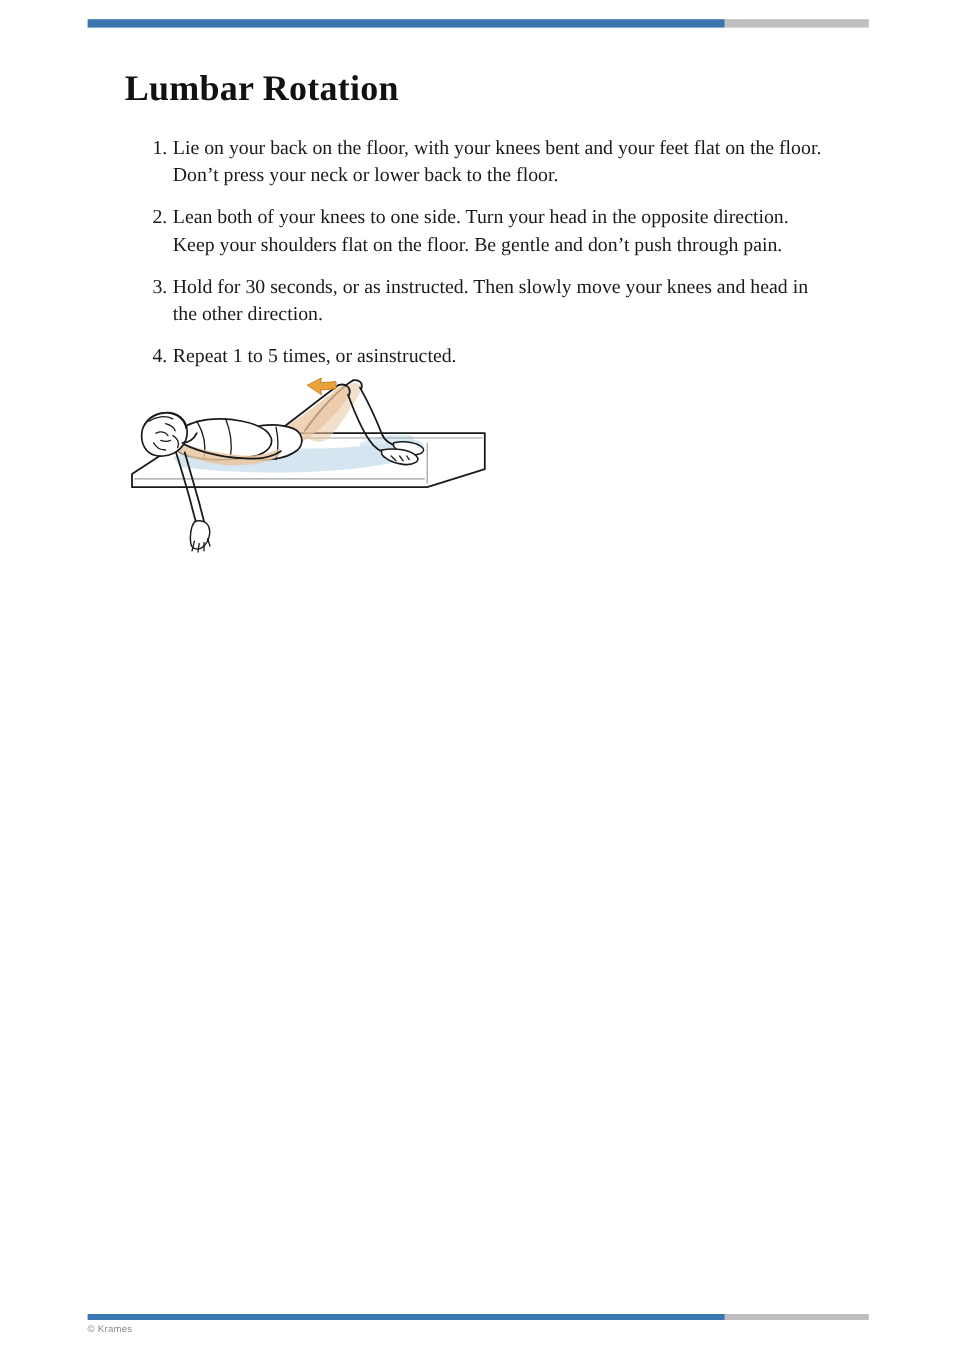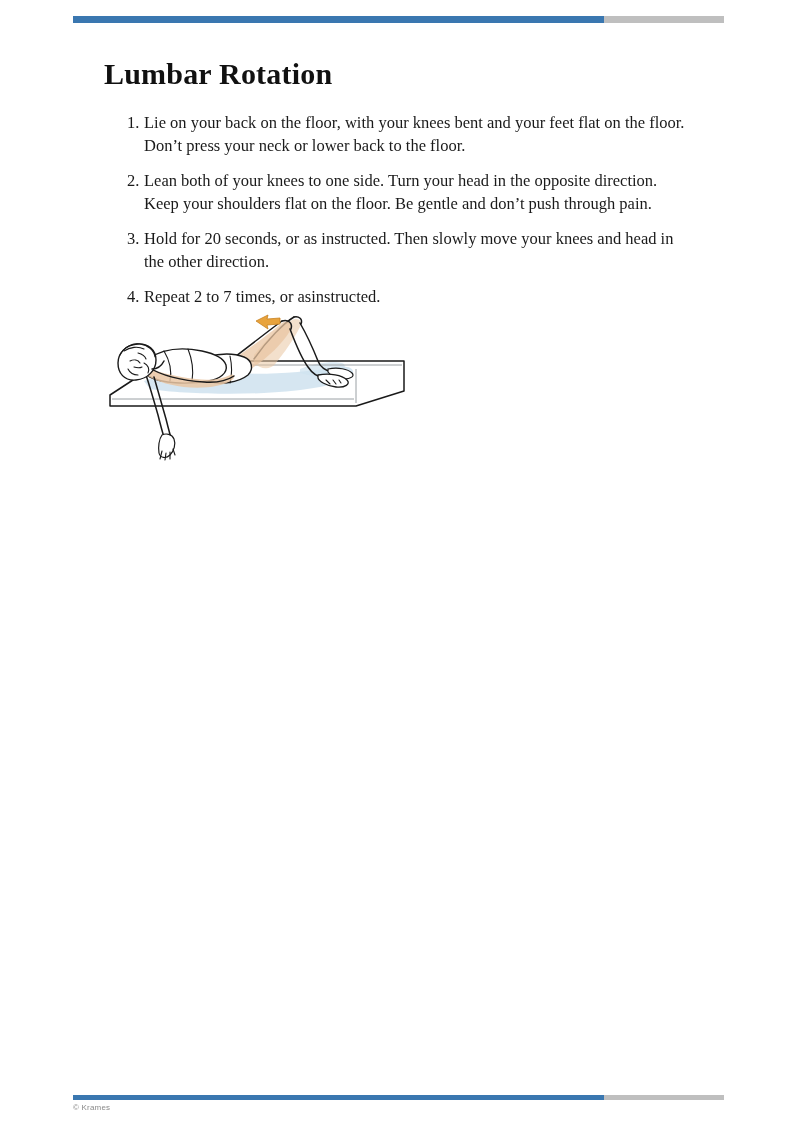--- a/index.html
+++ b/index.html
@@ -157,25 +157,25 @@
     <li class="step">
       <span class="num">1.</span>
       <span class="txt">Lie on your back on the floor, with your knees bent and your feet flat on the floor. Don’t press your neck or lower back to the floor.</span>
     </li>
     <li class="step">
       <span class="num">2.</span>
       <span class="txt">Lean both of your knees to one side. Turn your head in the opposite direction. Keep your shoulders flat on the floor. Be gentle and don’t push through pain.</span>
     </li>
     <li class="step">
       <span class="num">3.</span>
-      <span class="txt">Hold for 20 seconds, or as instructed. Then slowly move your knees and head in the other direction.</span>
+      <span class="txt">Hold for 30 seconds, or as instructed. Then slowly move your knees and head in the other direction.</span>
     </li>
     <li class="step">
       <span class="num">4.</span>
-      <span class="txt">Repeat 2 to 7 times, or asinstructed.</span>
+      <span class="txt">Repeat 1 to 5 times, or asinstructed.</span>
     </li>
   </ol>
 
   <div class="illustration">
     <svg viewBox="0 0 310 160" xmlns="http://www.w3.org/2000/svg">
       <defs>
         <style>
           .ol { fill:none; stroke:#1a1a1a; stroke-width:1.5; stroke-linecap:round; stroke-linejoin:round; }
           .olthin { fill:none; stroke:#1a1a1a; stroke-width:1.1; stroke-linecap:round; stroke-linejoin:round; }
           .matln { fill:none; stroke:#9aa0a4; stroke-width:1; }

